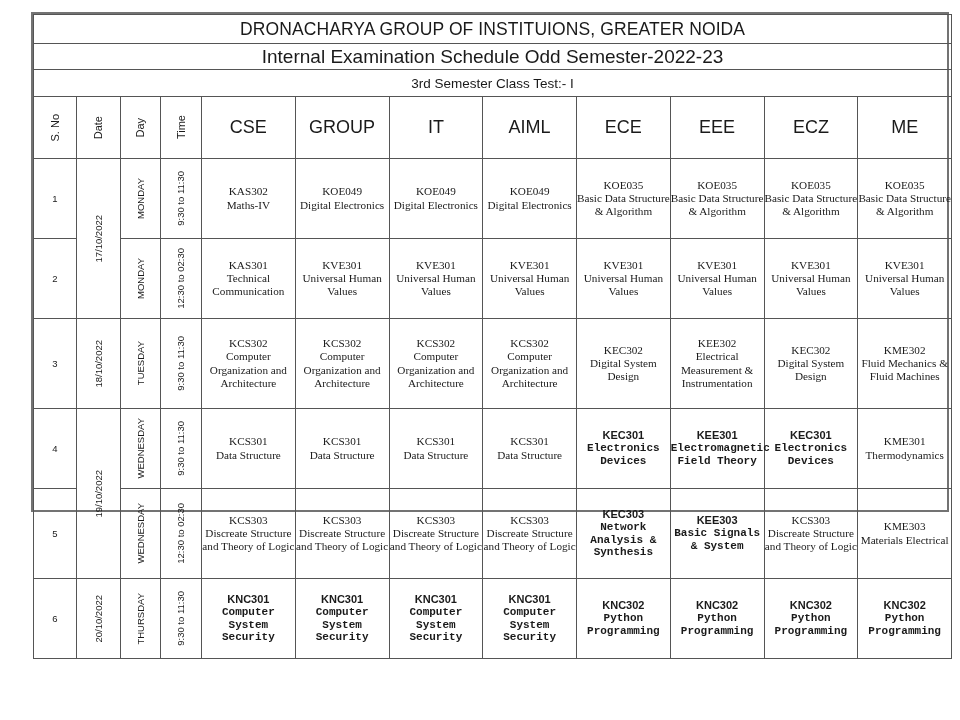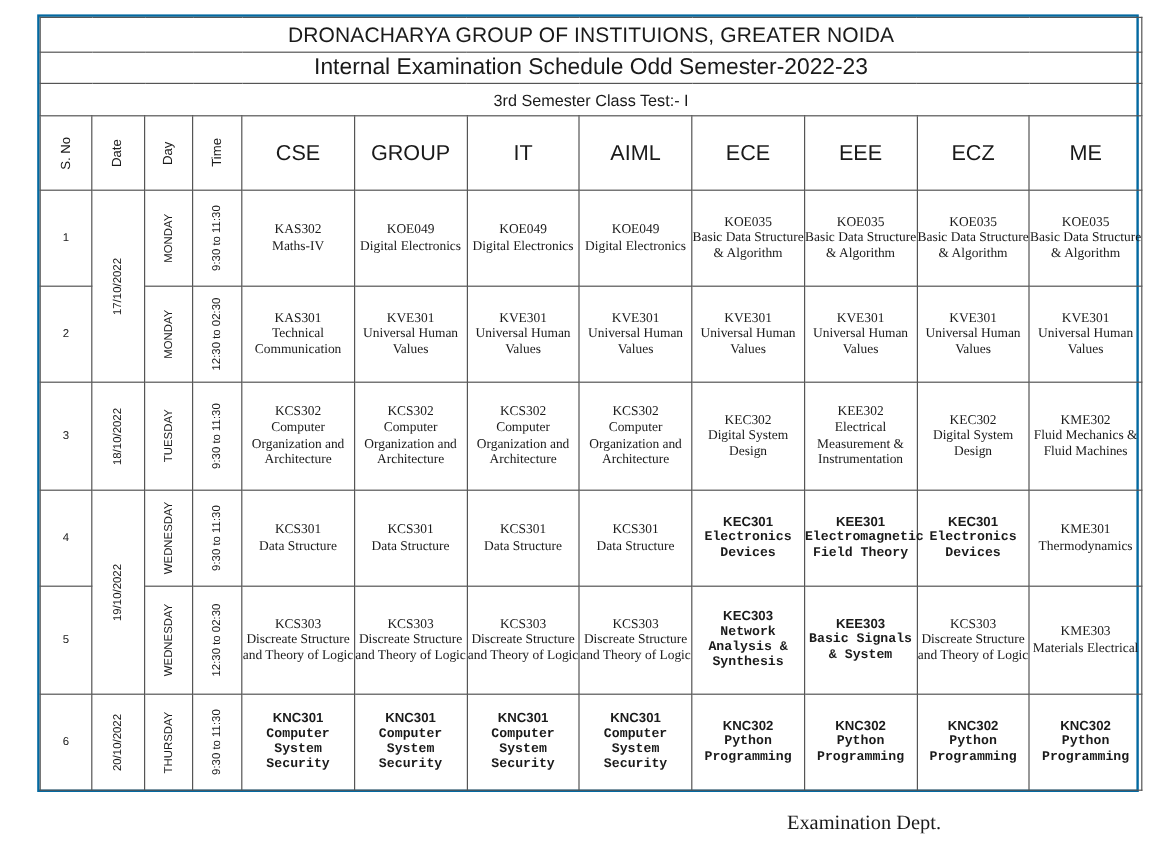--- a/index.html
+++ b/index.html
@@ -18,22 +18,22 @@
     position: relative;
     width: 960px;
     height: 720px;
     box-sizing: border-box;
   }
   .sheet {
     position: absolute;
     left: 31px;
     top: 12px;
     width: 918px;
-    height: 648px;
-    border: 2px solid #0369a1;
+    height: 500px;
+    border: 2px solid #737373;
     box-sizing: border-box;
   }
   table.grid {
     border-collapse: collapse;
     table-layout: fixed;
     width: 100%;
     height: 100%;
   }
   table.grid td, table.grid th {
     border: 1px solid #555;
@@ -455,17 +455,14 @@
             </td>
             <td class="subject sans">
               <span class="code">KNC302</span>
               <span class="name">Python Programming</span>
             </td>
           </tr>
         </tbody>
     </table>
   </div>
 
-  <div class="footer">
-    <span class="sig">Examination Dept.</span>
-  </div>
 
 </div>
 
 </body></html>

